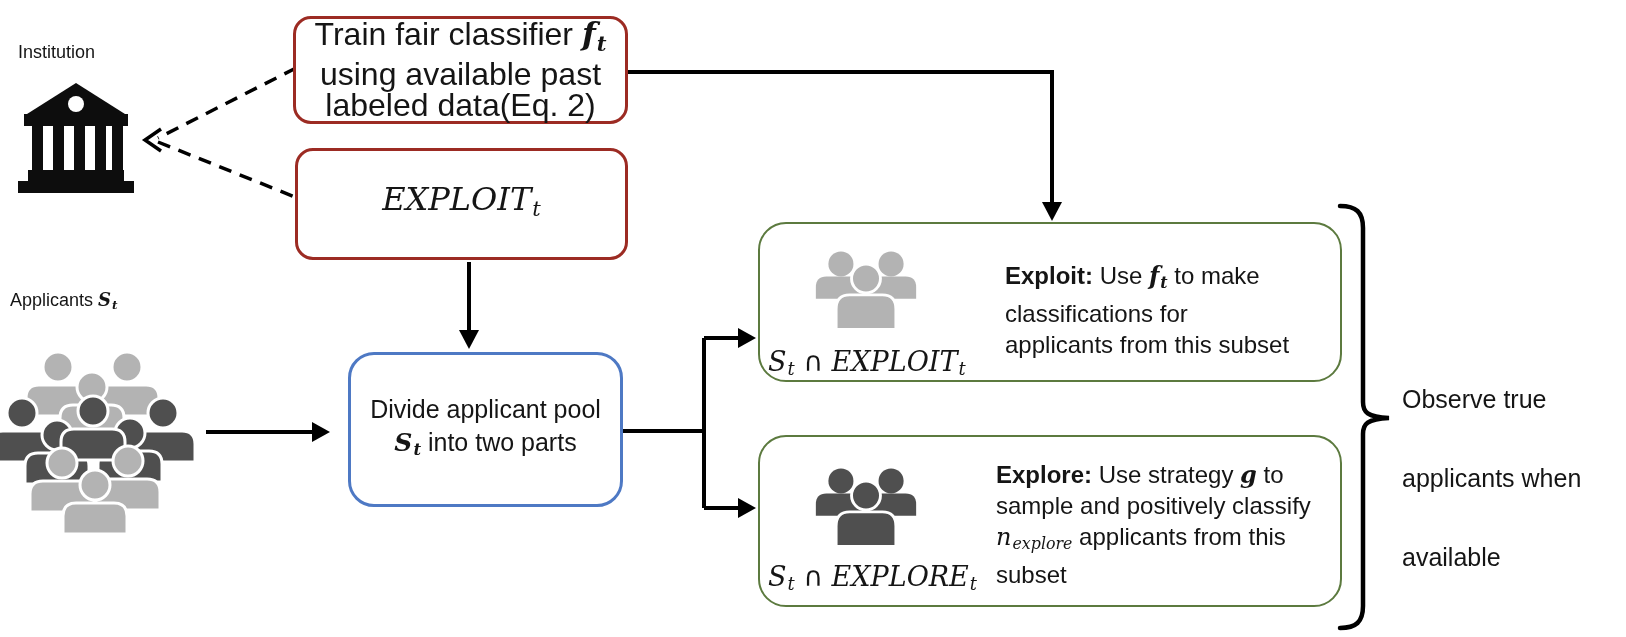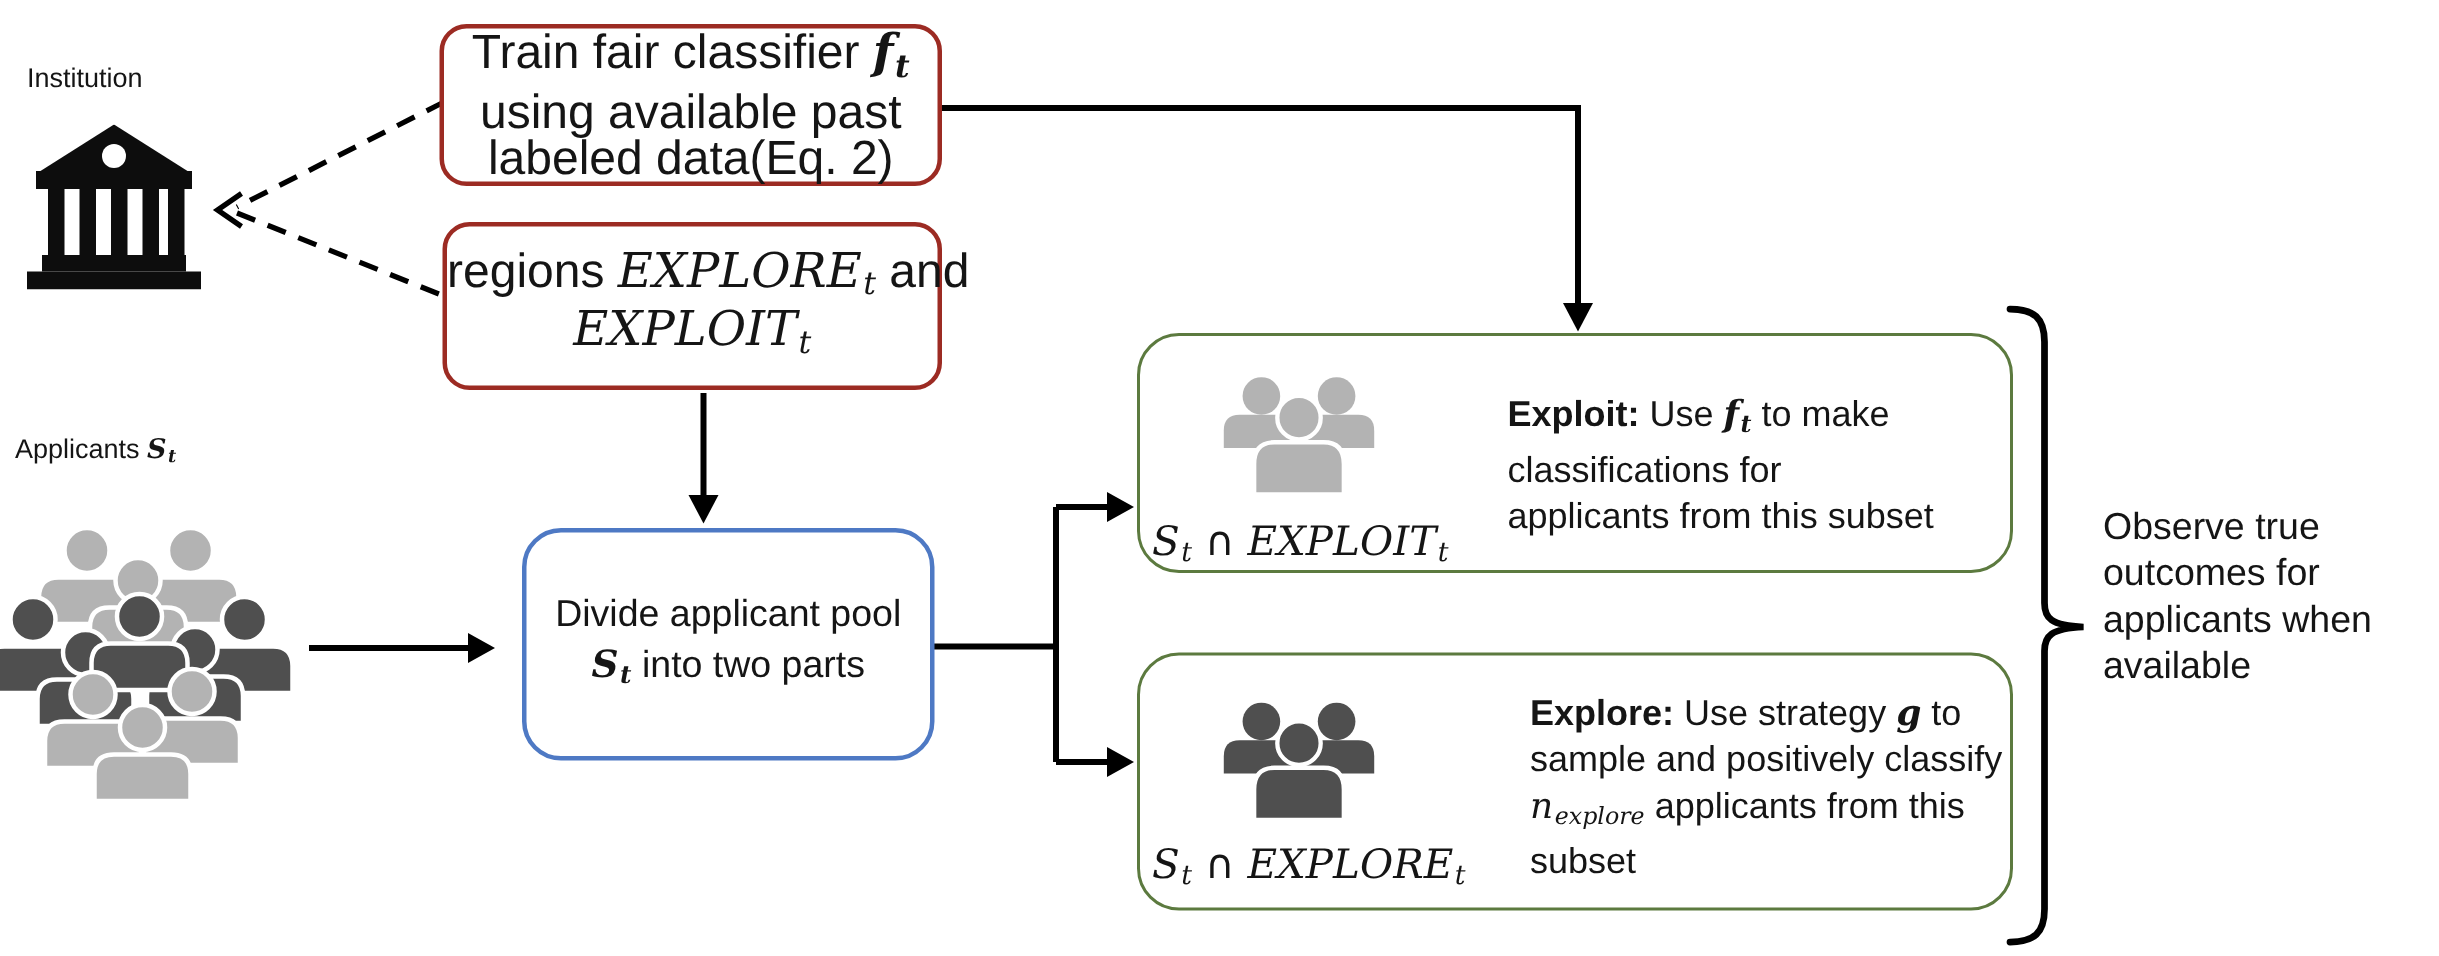--- a/index.html
+++ b/index.html
@@ -42,21 +42,21 @@
   .set-label{position:absolute;font-size:27px;text-align:center;white-space:nowrap;}
   .caption{position:absolute;font-size:24px;line-height:31px;}
   .caption .cline{white-space:nowrap;}
   .group-icon{position:absolute;}
   .fill-light{fill:var(--gray-light,#b3b3b3);}
   .fill-dark{fill:var(--gray-dark,#4f4f4f);}
   .sep{stroke:#fff;stroke-width:3;}
 
   
   .note{position:absolute;left:1402px;top:336px;font-size:25px;line-height:31px;z-index:2;}
-  .note div{white-space:nowrap;}
+  .note div{white-space:nowrap;margin-top:48px;}
 
   .icon-black{fill:var(--icon-black,#0d0d0d);}
 </style>
 </head>
 <body>
 
 <div class="canvas">
 
   <svg class="connectors" width="1626" height="637" viewBox="0 0 1626 637">
     <g>
@@ -126,21 +126,20 @@
     <use href="#person" transform="translate(101,126)" class="fill-light sep"></use>
   </svg>
 
   <div class="box box-red" style="left:293px;top:16px;width:335px;height:108px;">
     <div class="bline"><span>Train fair classifier </span><span class="mb">f</span><span class="mb sub">t</span></div>
     <div class="bline"><span>using available past</span></div>
     <div class="bline"><span>labeled data(Eq. 2)</span></div>
   </div>
 
   <div class="box box-red" style="left:295px;top:148px;width:333px;height:112px;">
-    <div class="bline"><span>regions </span><span class="mi">EXPLORE</span><span class="mi sub">t</span><span> and</span></div>
     <div class="bline"><span class="mi">EXPLOIT</span><span class="mi sub">t</span></div>
   </div>
 
   <div class="box box-blue" style="left:332px;top:352px;width:275px;height:155px;">
     <div class="bline blue-line"><span>Divide applicant pool</span></div>
     <div class="bline blue-line"><span class="mb">S</span><span class="mb sub">t</span><span> into two parts</span></div>
   </div>
 
   <div class="box box-green" style="left:758px;top:222px;width:584px;height:160px;">
     <svg class="group-icon" style="left:52px;top:24px;" width="108" height="84" viewBox="0 0 112 86">
@@ -170,28 +169,27 @@
         <path d="M 4 52 V 40 Q 4 29 15 29 H 45 Q 56 29 56 40 V 52 Z"></path>
         <circle cx="82" cy="16" r="13"></circle>
         <path d="M 56 52 V 40 Q 56 29 67 29 H 97 Q 108 29 108 40 V 52 Z"></path>
       </g>
       <g class="fill-dark sep">
         <circle cx="56" cy="31" r="15"></circle>
         <path d="M 25 84 V 63 Q 25 48 39 48 H 73 Q 87 48 87 63 V 84 Z"></path>
       </g>
     </svg>
     <div class="set-label" style="left:8px;top:124px;width:200px;"><span class="mi">S</span><span class="mi sub">t</span><span class="pl"> ∩ </span><span class="mi">EXPLORE</span><span class="mi sub">t</span></div>
-    <div class="caption" style="left:260px;top:22px;">
+    <div class="caption" style="left:236px;top:22px;">
       <div class="cline"><span class="b">Explore:</span><span> Use strategy </span><span class="mb">g</span><span> to</span></div>
       <div class="cline"><span>sample and positively classify</span></div>
       <div class="cline"><span class="mi">n</span><span class="mi sub">explore</span><span> applicants from this</span></div>
       <div class="cline"><span>subset</span></div>
     </div>
   </div>
 
   <div class="note">
     <div>Observe true</div>
-    <div>outcomes for</div>
     <div>applicants when</div>
     <div>available</div>
   </div>
 
 </div>
 
 </body></html>

